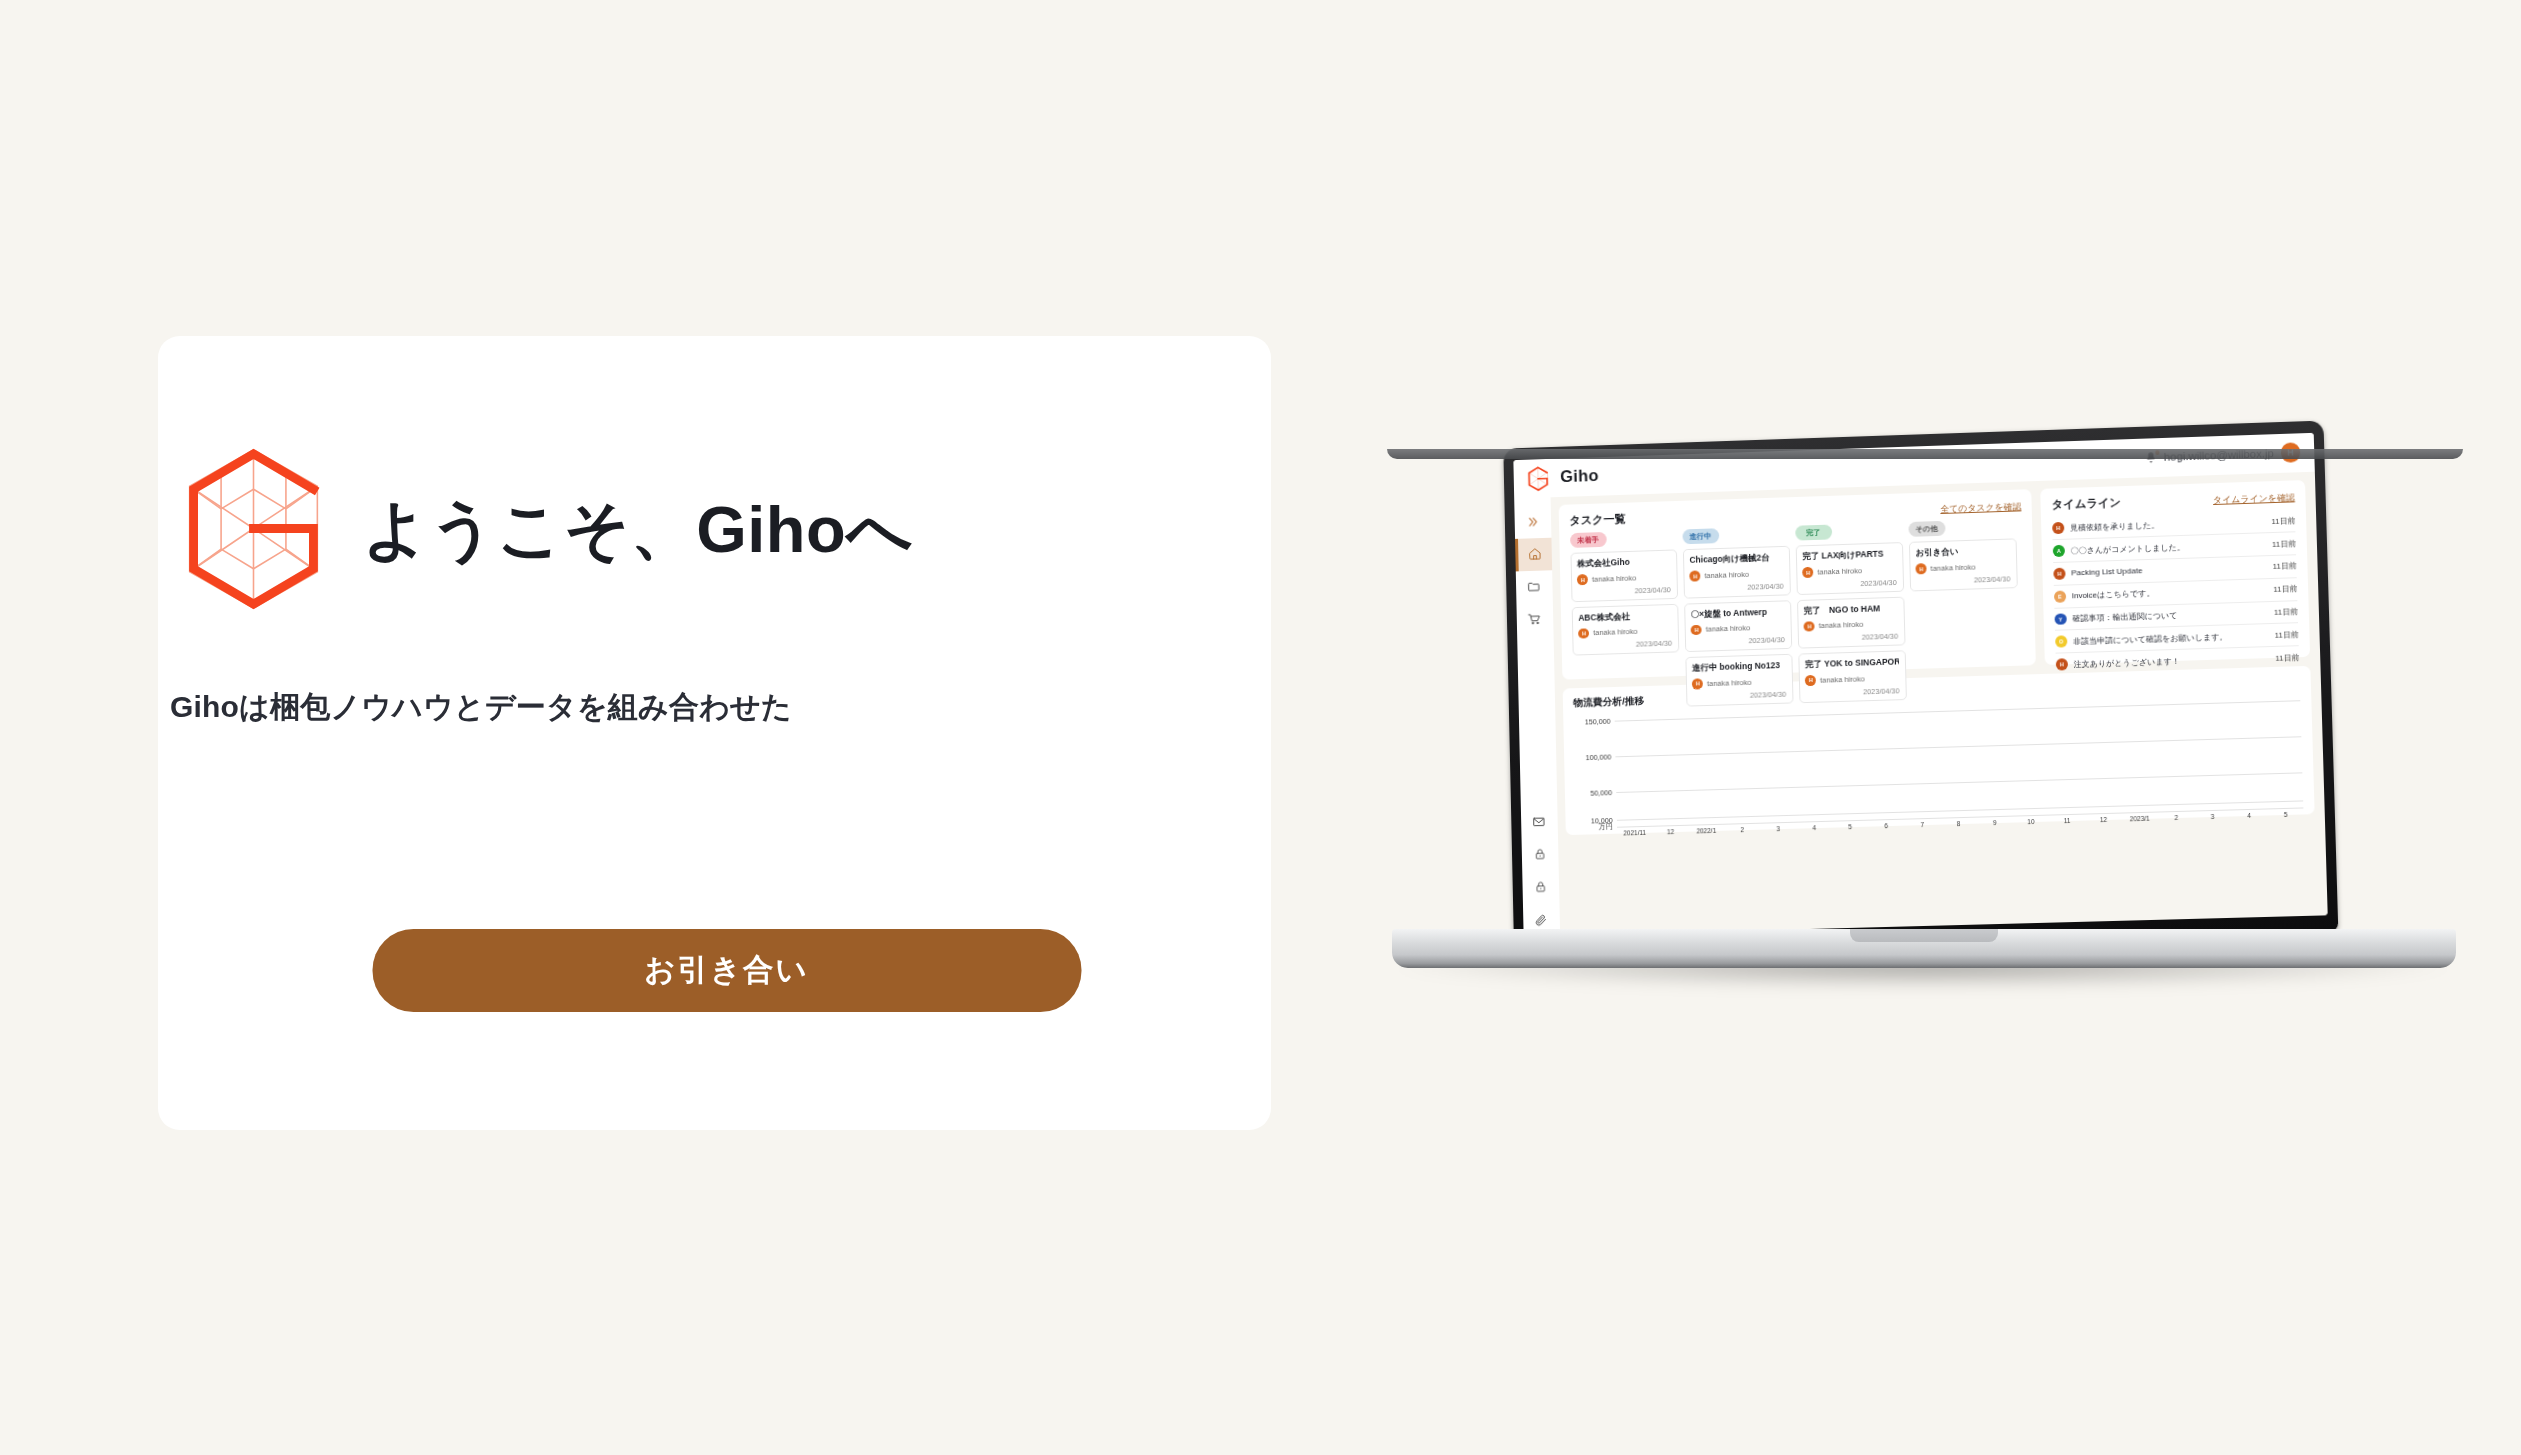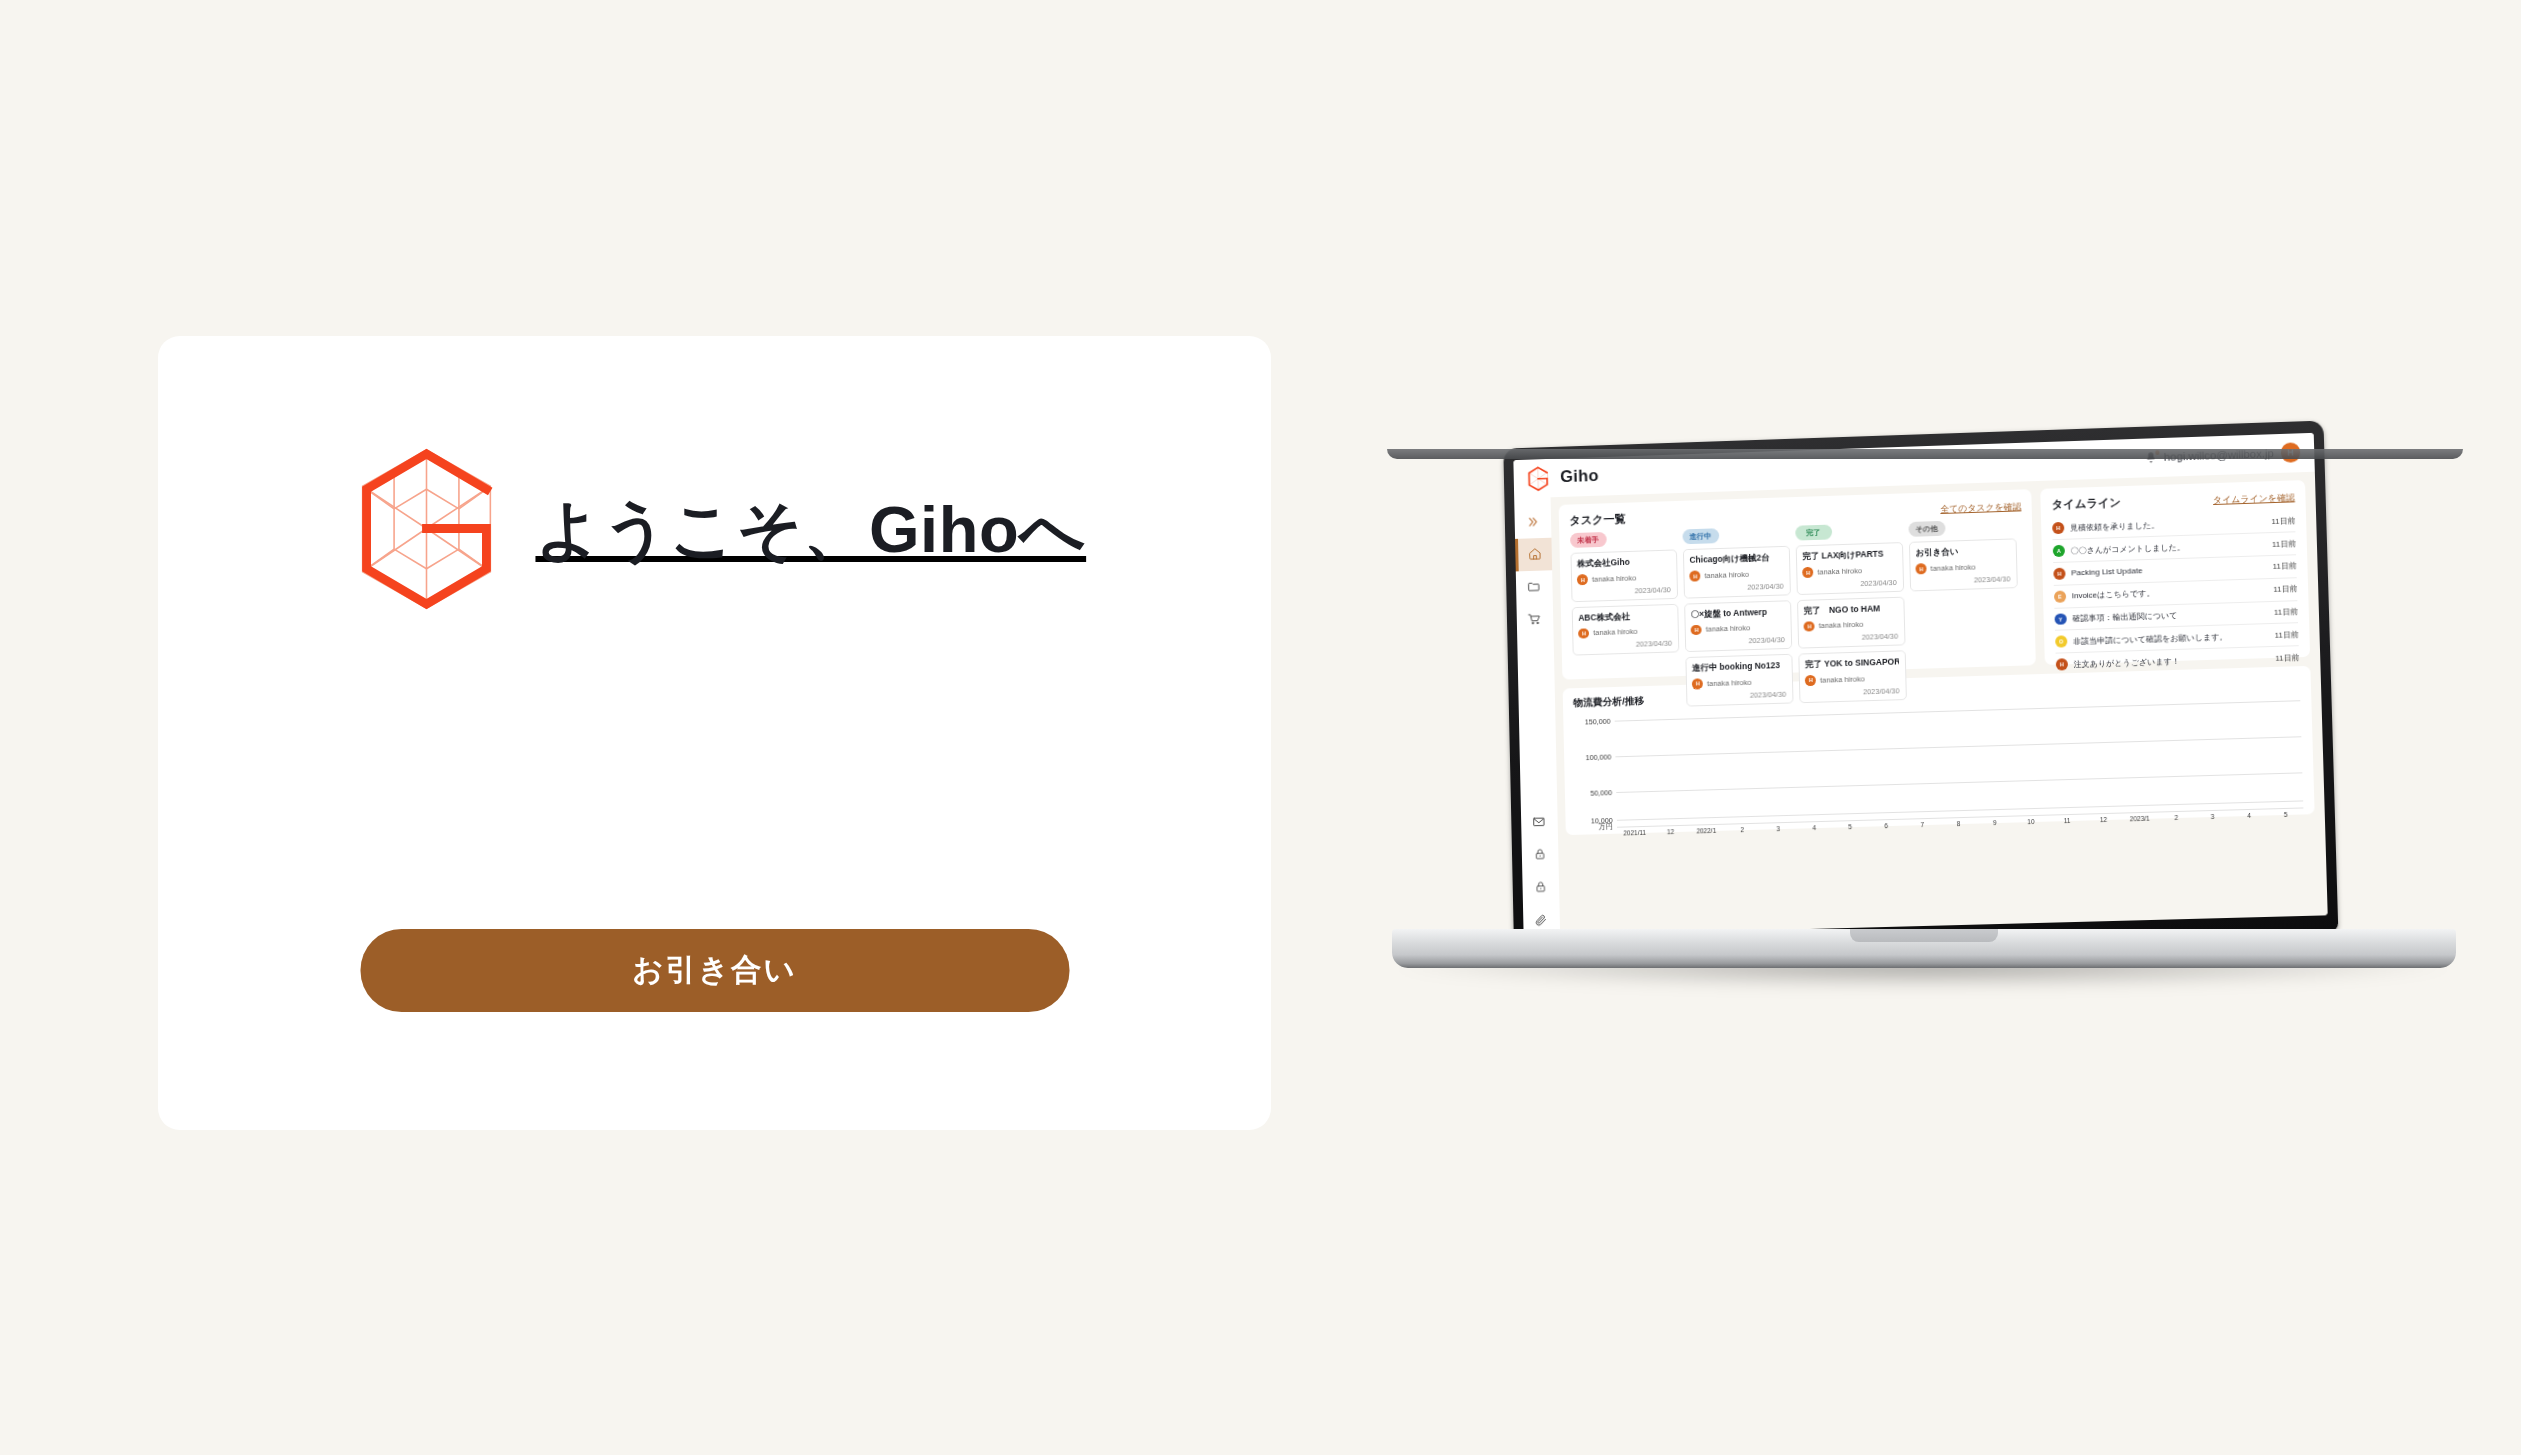--- a/index.html
+++ b/index.html
@@ -13,22 +13,22 @@
 
   
   #welcome-card{
     position:absolute;
     left:158px; top:336px;
     width:1113px; height:794px;
     background:#FFFFFF;
     border-radius:21.7px;
   }
   #welcome-inner{
-    position:absolute; left:0; top:0; width:100%; height:100%;
-    display:flex; flex-direction:column; align-items:center;text-decoration:underline;
+    position:absolute; left:12px; top:0; width:100%; height:100%;
+    display:flex; flex-direction:column; align-items:flex-start;
   }
   #brand-row{
     display:flex; align-items:center; justify-content:center;
     gap:25.6px; margin-top:102px;
   }
   #brand-logo{ width:167px; height:182px; display:block; }
   #brand-title{
     font-size:65px; font-weight:700; color:#1B1D23;
     letter-spacing:0.5px; line-height:1;
     white-space:nowrap;
@@ -266,20 +266,21 @@
           <path d="M52 31 L52 113 M118 31 L118 113"></path>
           <path d="M52 72 L85 52 L118 72 M52 113 L85 133 L118 113"></path>
           <path d="M20 49 L52 72 M150 49 L118 72 M20 136 L52 113 M150 136 L118 113"></path>
         </g>
         <path d="M146 52 L85 16 L24 52 L24 133 L85 169 L146 133 L146 92 L85 92" fill="none" stroke="#F5431E" stroke-width="9" stroke-linecap="square" stroke-linejoin="miter"></path>
       </svg>
       <div id="brand-title">ようこそ、Gihoへ</div>
     </div>
 
     <div id="welcome-desc">
+        <div>Gihoは梱包ノウハウとデータを組み合わせた</div>
       </div>
 
     <button id="login-button">お引き合い</button>
   </div>
 </div>
 
 <div id="laptop">
   <div id="laptop-shadow"></div>
 
   <div id="laptop-lid">

